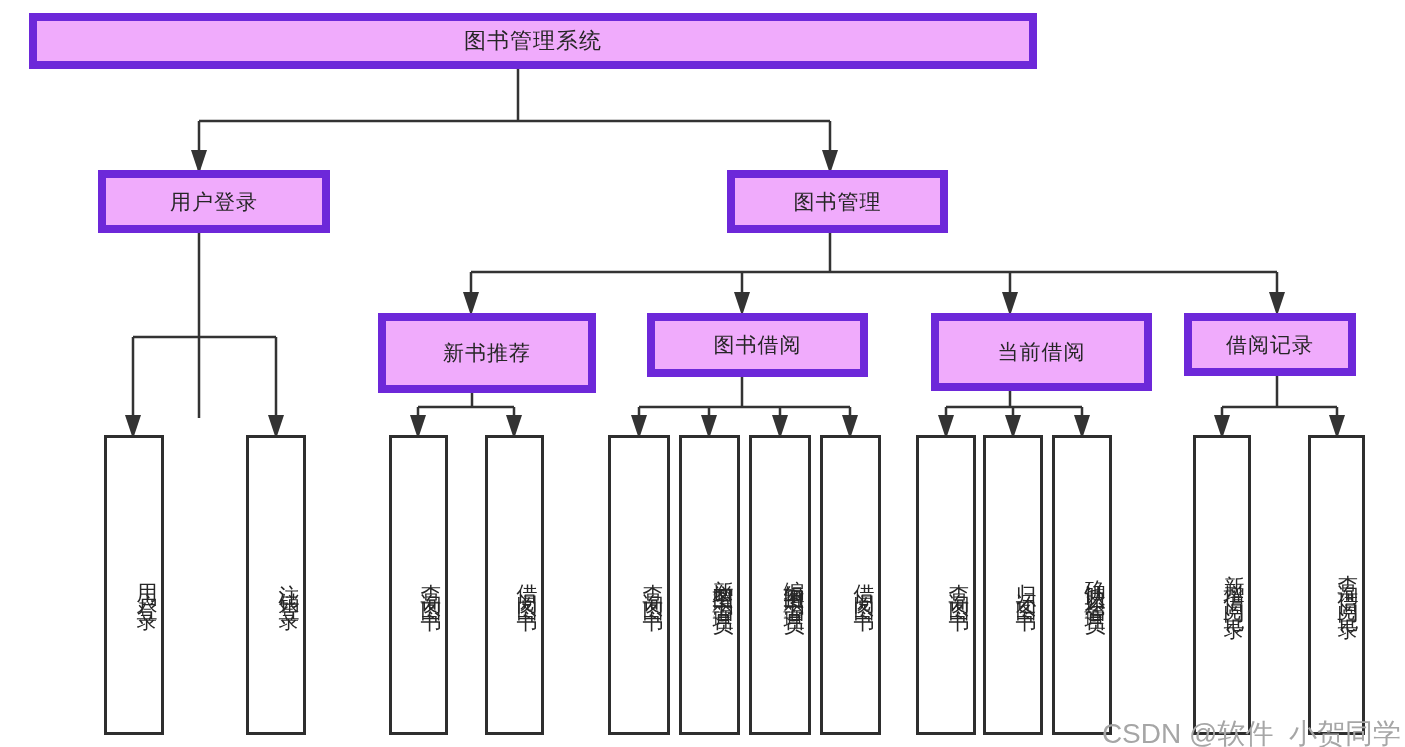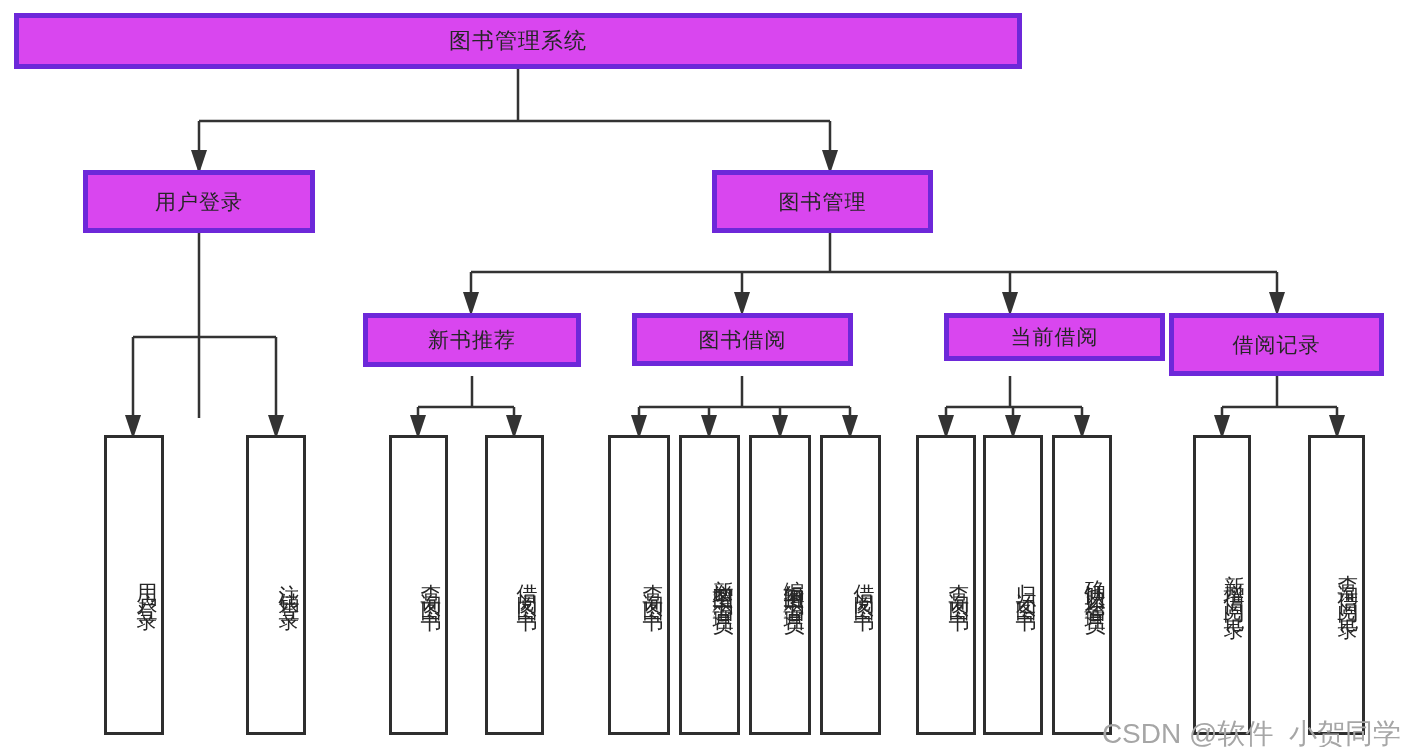--- a/index.html
+++ b/index.html
@@ -26,29 +26,30 @@
     stroke: #333333;
     stroke-width: 2.5;
   }
   .connectors polygon {
     fill: #333333;
     stroke: none;
   }
   .box {
     position: absolute;
     box-sizing: border-box;
-    background: #d946ef;
-    border: 5px solid #6d28d9;
+    background: #f0abfc;
+    border: 8px solid #6d28d9;
     color: #262626;
     z-index: 1;
     display: flex;
     align-items: center;
     justify-content: center;
     font-size: 21px;
     letter-spacing: 1px;
+    margin-left: 15px;
   }
   .vbox {
     position: absolute;
     box-sizing: border-box;
     background: #ffffff;
     border: 3px solid #2e2e2e;
     color: #262626;
     z-index: 1;
     writing-mode: vertical-rl;
     text-orientation: mixed;
@@ -108,24 +109,24 @@
 
     <polygon points="1214,415 1230,415 1222,439"></polygon>
     <polygon points="1329,415 1345,415 1337,439"></polygon>
   </svg>
 
   <div class="box" style="left:14px; top:13px; width:1008px; height:56px; font-size:22px;">图书管理系统</div>
 
   <div class="box" style="left:83px; top:170px; width:232px; height:63px;">用户登录</div>
   <div class="box" style="left:712px; top:170px; width:221px; height:63px;">图书管理</div>
 
-  <div class="box" style="left:363px; top:313px; width:218px; height:54px;">新书推荐</div>
-  <div class="box" style="left:632px; top:313px; width:221px; height:53px;">图书借阅</div>
-  <div class="box" style="left:944px; top:313px; width:221px; height:48px;">当前借阅</div>
-  <div class="box" style="left:1169px; top:313px; width:215px; height:63px;">借阅记录</div>
+  <div class="box" style="left:363px; top:313px; width:218px; height:80px;">新书推荐</div>
+  <div class="box" style="left:632px; top:313px; width:221px; height:64px;">图书借阅</div>
+  <div class="box" style="left:916px; top:313px; width:221px; height:78px;">当前借阅</div>
+  <div class="box" style="left:1169px; top:313px; width:172px; height:63px;">借阅记录</div>
 
   <div class="vbox" style="left:104px; width:60px;">用户登录</div>
   <div class="vbox" style="left:246px; width:60px;">注销登录</div>
 
   <div class="vbox" style="left:389px; width:59px;">查询图书</div>
   <div class="vbox" style="left:485px; width:59px;">借阅图书</div>
 
   <div class="vbox" style="left:608px; width:62px;">查询图书</div>
   <div class="vbox" style="left:679px; width:61px; letter-spacing:5px;">新增图书（管理员）</div>
   <div class="vbox" style="left:749px; width:62px; letter-spacing:5px;">编辑图书（管理员）</div>

